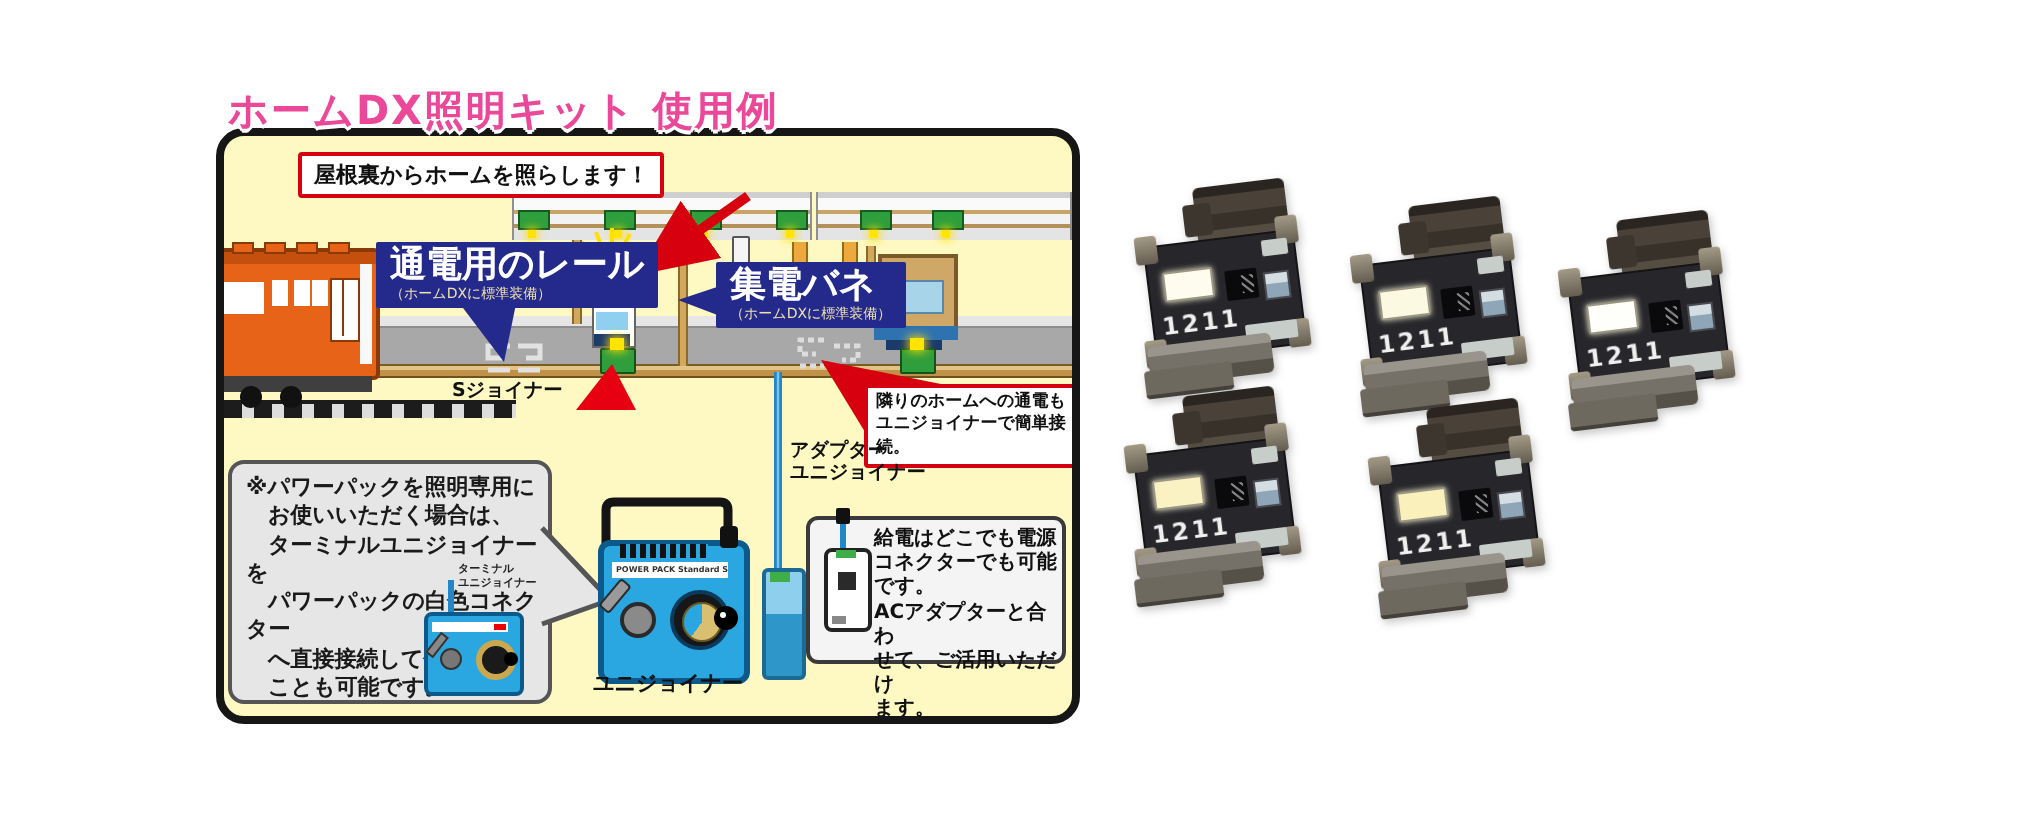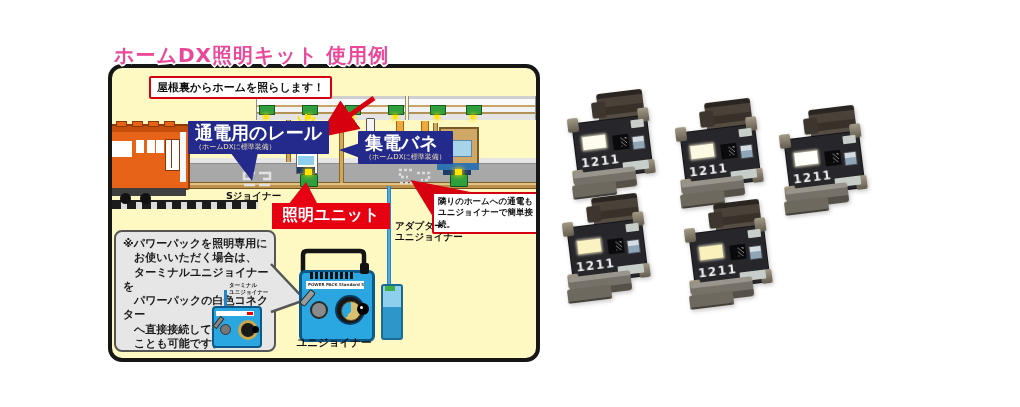--- a/index.html
+++ b/index.html
@@ -264,21 +264,20 @@
     <span class="main">通電用のレール</span>
     <span class="sub">（ホームDXに標準装備）</span>
   </div>
   <div class="ab navylab" style="left:246px;top:63px;">
     <span class="main">集電バネ</span>
     <span class="sub">（ホームDXに標準装備）</span>
   </div>
 
   <div class="ab small-black" style="left:114px;top:122px;">Sジョイナー</div>
 
-  <div class="ab redlab" style="left:160px;top:135px;">照明ユニット</div>
 
   <div class="ab rednote ml" style="left:320px;top:124px;width:100px;">隣りのホームへの通電も
 ユニジョイナーで簡単接続。</div>
 
   <div class="ab small-black ml" style="left:283px;top:152px;">アダプター
 ユニジョイナー</div>
 
   <div class="ab bubble">
     <div class="ab bubble-text ml">※パワーパックを照明専用に
 　お使いいただく場合は、
@@ -310,20 +309,35 @@
     <div class="pk-lever"></div>
     <div class="pk-stick"></div>
     <div class="pk-plug"></div>
   </div>
   <div class="ab ill-label" style="left:180px;top:268px;width:84px;">ユニジョイナー</div>
 
   <div class="ab adapter">
     <div class="ad-green"></div>
   </div>
 
+  <div class="ab acbox">
+    <div class="ac-conn">
+      <div class="g"></div>
+        <div class="sq"></div>
+        <div class="lg"></div>
+    </div>
+    <div class="ac-cable"></div>
+    <div class="ac-plug"></div>
+    <div class="ab ac-text ml">給電はどこでも電源
+コネクターでも可能
+です。
+ACアダプターと合わ
+せて、ご活用いただけ
+ます。</div>
+  </div>
 </div>
 
 <div class="ab" style="left:0;top:0;width:1020px;height:407px;z-index:2;" id="photos">
   <div class="product" style="left: 568px; top: 92px; transform: rotate(-7deg);">
     <div class="clip-top"></div>
     <div class="pcb">
       <div class="cap c1"></div>
       <div class="cap c2"></div>
       <div class="cap c3"></div>
       <div class="cap c4"></div>

